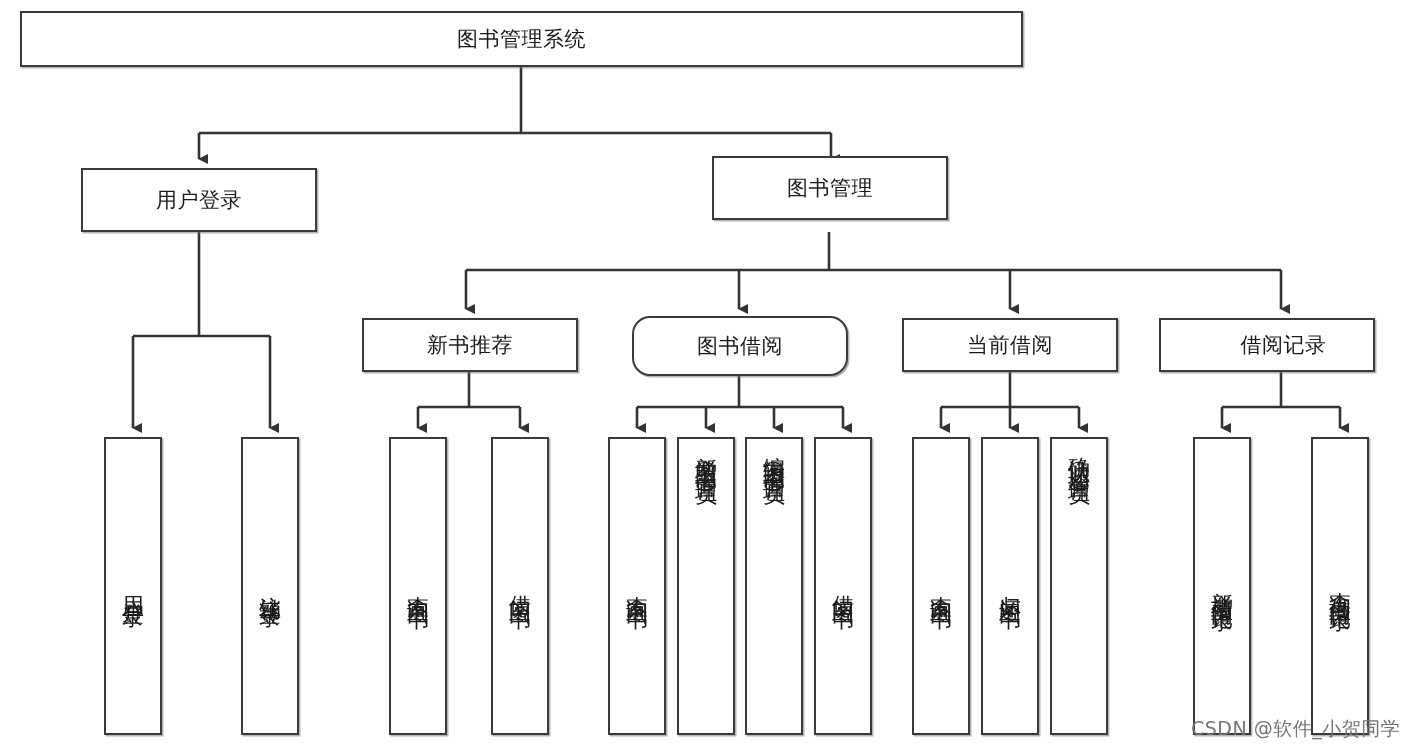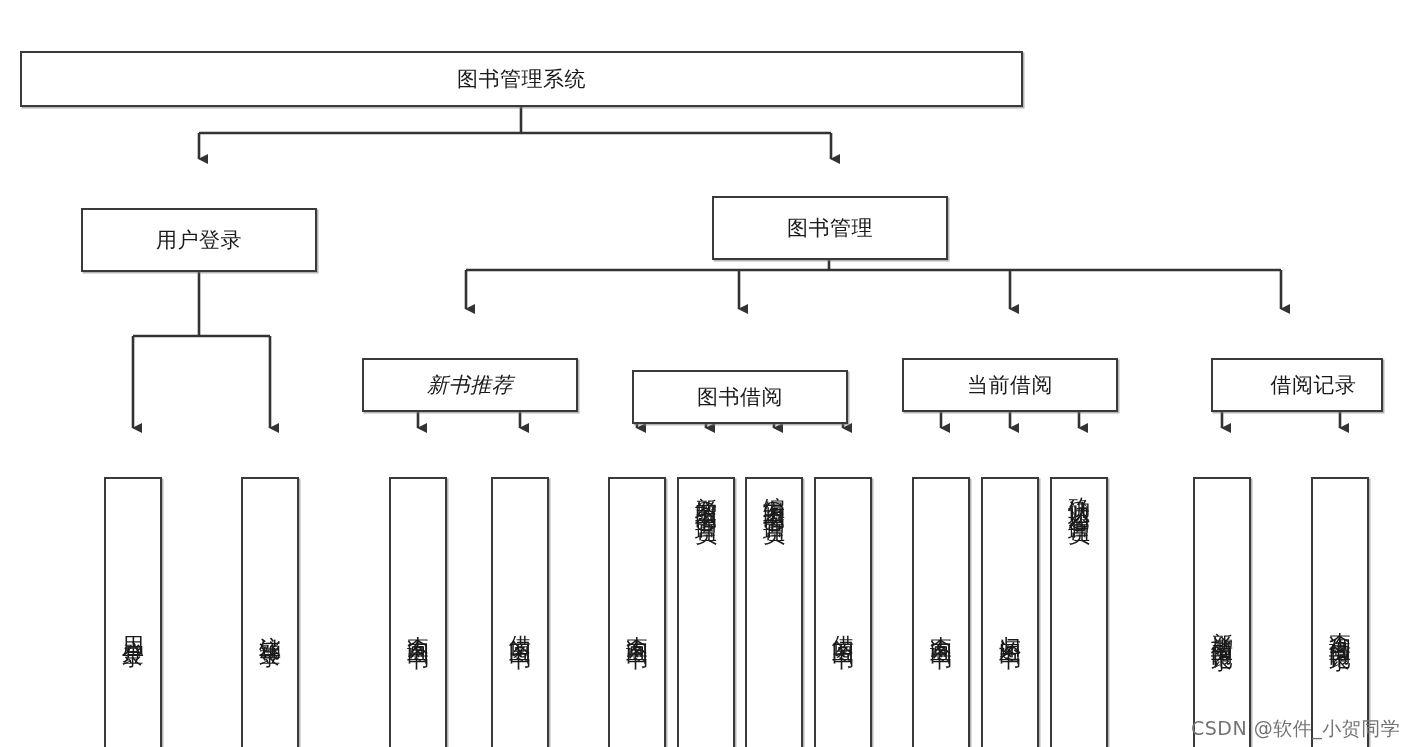--- a/index.html
+++ b/index.html
@@ -27,21 +27,20 @@
   }
   .node {
     position: absolute;
     box-sizing: border-box;
     background: #ffffff;
     border: 2px solid #3a3a3a;
     display: flex;
     align-items: center;
     justify-content: center;
     box-shadow: 1.5px 1.5px 0 rgba(120,120,120,0.55);
-    margin-top: 40px;
   }
   .node-label {
     color: #1a1a1a;
     font-size: 21px;
     line-height: 1.18;
     letter-spacing: 0.5px;
     white-space: nowrap;
     user-select: none;
   }
   .node.vertical {
@@ -126,30 +125,30 @@
     <span class="node-label">图书管理系统</span>
   </div>
 
   <div class="node" style="left:81px; top:168px; width:236px; height:64px;">
     <span class="node-label">用户登录</span>
   </div>
   <div class="node" style="left:712px; top:156px; width:236px; height:64px;">
     <span class="node-label">图书管理</span>
   </div>
 
-  <div class="node" style="left:362px; top:318px; width:216px; height:54px;font-style:italic;">
+  <div class="node" style="left:362px; top:318px; width:216px; height:54px;">
     <span class="node-label">新书推荐</span>
   </div>
-  <div class="node" style="left:632px; top:330px; width:216px; height:54px;">
+  <div class="node" style="left:632px; top:316px; width:216px; height:60px;border-radius:18px;">
     <span class="node-label">图书借阅</span>
   </div>
   <div class="node" style="left:902px; top:318px; width:216px; height:54px;">
     <span class="node-label">当前借阅</span>
   </div>
-  <div class="node" style="left:1211px; top:318px; width:172px; height:54px;padding-left:33px;">
+  <div class="node" style="left:1159px; top:318px; width:216px; height:54px;padding-left:33px;">
     <span class="node-label">借阅记录</span>
   </div>
 
   <div class="node vertical centered" style="left:104px; top:437px; width:58px; height:298px;">
     <span class="node-label">用户登录</span>
   </div>
   <div class="node vertical centered" style="left:241px; top:437px; width:58px; height:298px;">
     <span class="node-label">注销登录</span>
   </div>
 

